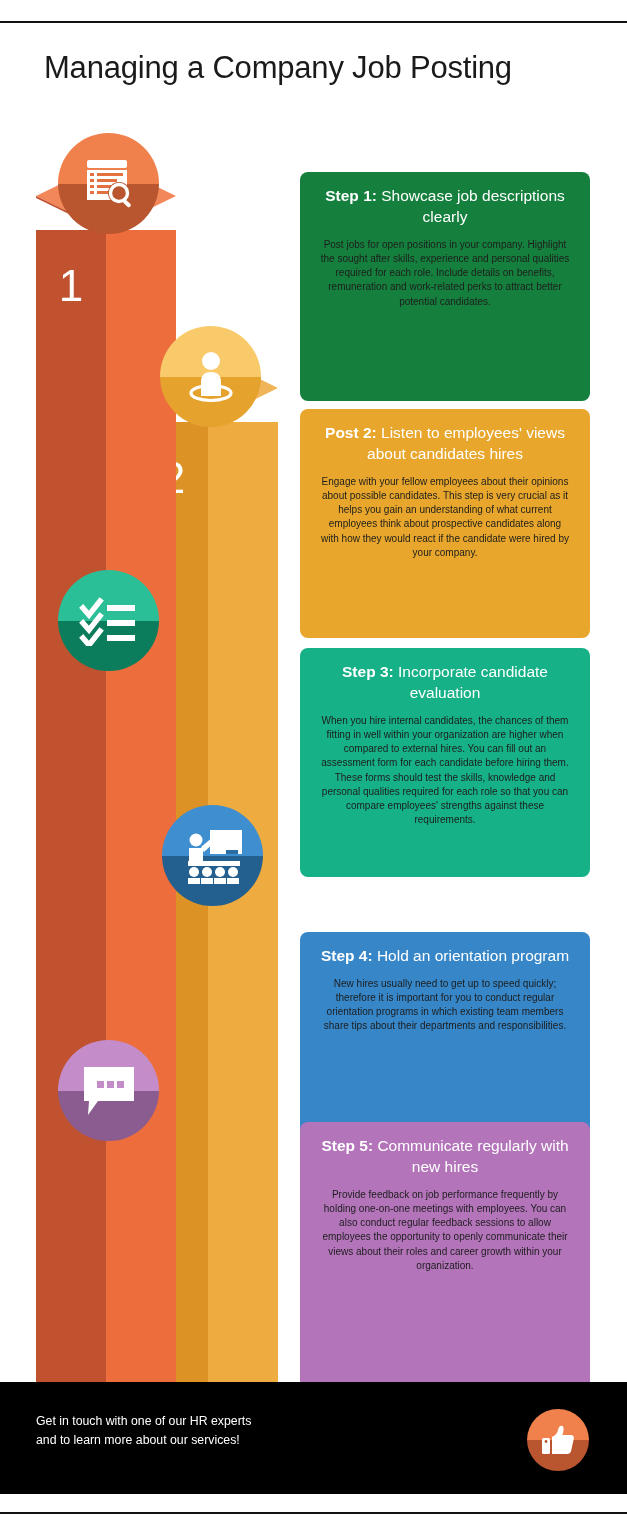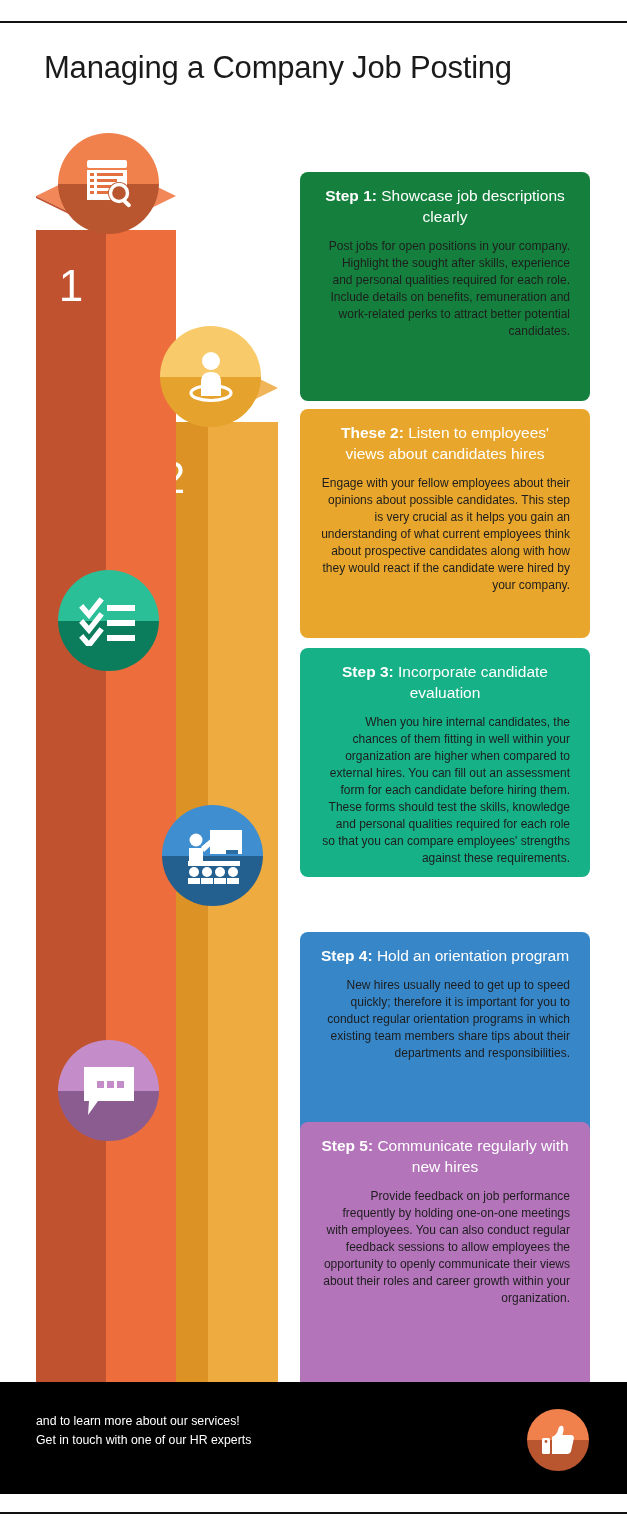--- a/index.html
+++ b/index.html
@@ -91,23 +91,23 @@
   .card-head {
     text-align: center;
     color: #ffffff;
     font-size: 15.5px;
     line-height: 1.35;
     font-weight: 400;
     margin: 0 0 10px 0;
   }
   .card-head b { font-weight: 700; }
   .card-body {
-    text-align: right;
+    text-align: center;
     color: #1d1d1d;
-    font-size: 12px;
+    font-size: 10px;
     line-height: 1.42;
     margin: 0;
   }
 
   
   #footer {
     position: absolute;
     left: 0; top: 1382px; width: 627px; height: 112px;
     background: #000000;
   }
@@ -303,21 +303,21 @@
   <div class="card" style="top:172px; height:229px; background:#15803d;">
     <p class="card-head">
       <b>Step 1:</b>
       <span>Showcase job descriptions clearly</span>
     </p>
     <p class="card-body">Post jobs for open positions in your company. Highlight the sought after skills, experience and personal qualities required for each role. Include details on benefits, remuneration and work-related perks to attract better potential candidates.</p>
   </div>
 
   <div class="card" style="top:409px; height:229px; background:#e8a72c;">
     <p class="card-head">
-      <b>These 2:</b>
+      <b>Post 2:</b>
       <span>Listen to employees' views about candidates hires</span>
     </p>
     <p class="card-body">Engage with your fellow employees about their opinions about possible candidates. This step is very crucial as it helps you gain an understanding of what current employees think about prospective candidates along with how they would react if the candidate were hired by your company.</p>
   </div>
 
   <div class="card" style="top:648px; height:229px; background:#16b187;">
     <p class="card-head">
       <b>Step 3:</b>
       <span>Incorporate candidate evaluation</span>
     </p>
@@ -335,22 +335,22 @@
   <div class="card" style="top:1122px; height:270px; background:#b374ba;">
     <p class="card-head">
       <b>Step 5:</b>
       <span>Communicate regularly with new hires</span>
     </p>
     <p class="card-body">Provide feedback on job performance frequently by holding one-on-one meetings with employees. You can also conduct regular feedback sessions to allow employees the opportunity to openly communicate their views about their roles and career growth within your organization.</p>
   </div>
 
   <div id="footer">
     <div class="f-left">
+      <div>Get in touch with one of our HR experts</div>
       <div>and to learn more about our services!</div>
-      <div>Get in touch with one of our HR experts</div>
     </div>
     <div class="logo">
       <div class="lt"></div>
       <div class="lb"></div>
       <div class="glyph">
         <svg width="36" height="36" viewBox="0 0 36 36">
           <rect x="2" y="16" width="8" height="16" rx="1.5" fill="#ffffff"></rect>
           <circle cx="6" cy="19.5" r="1.4" fill="#b9562f"></circle>
           <path d="M12 32 L12 15 C12 15 17 13 18 8 C18.6 4.6 21 3 22.6 4.2 C24.2 5.4 23.6 9.4 22.4 13 L31 13 C33.2 13 34.4 14.8 33.8 16.8 L31.2 28.6 C30.7 30.8 29.4 32 27.4 32 Z" fill="#ffffff"></path>
         </svg>

